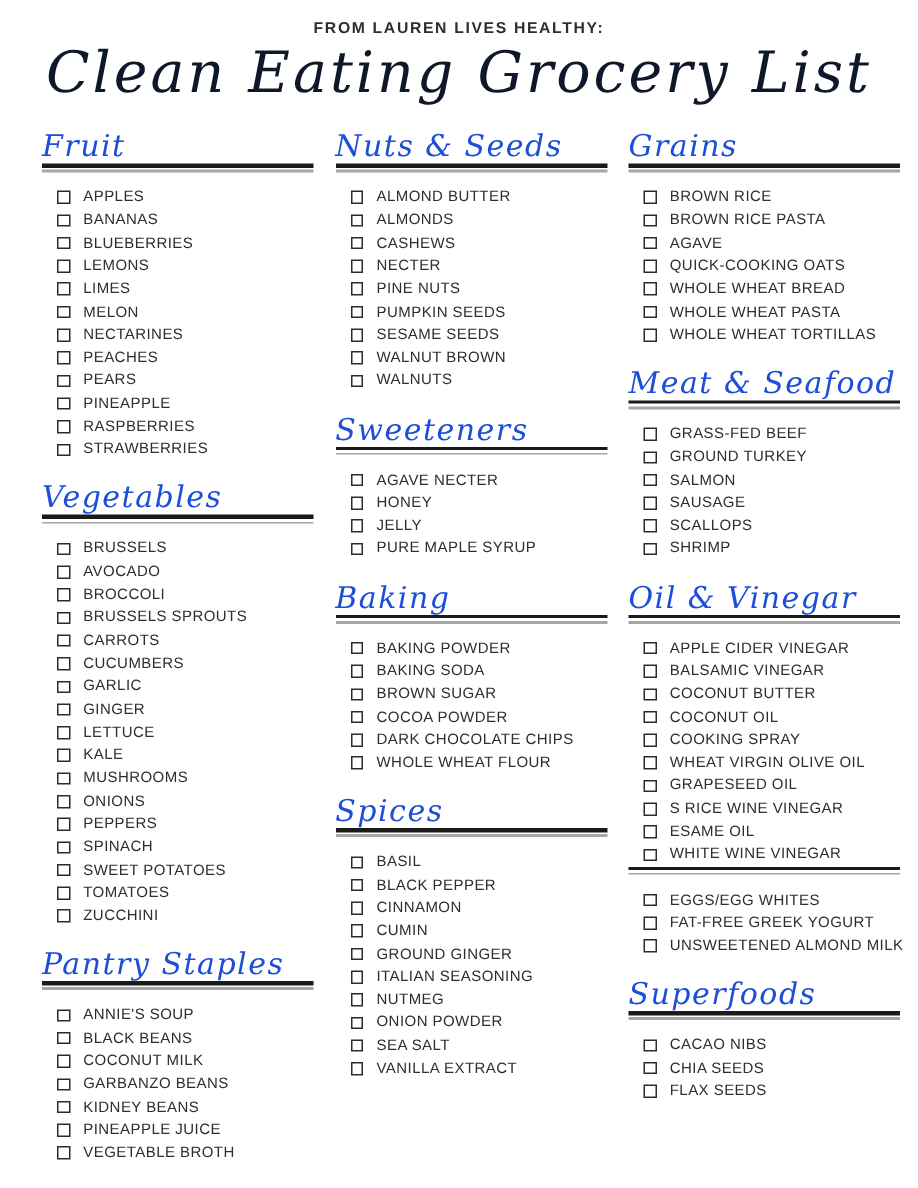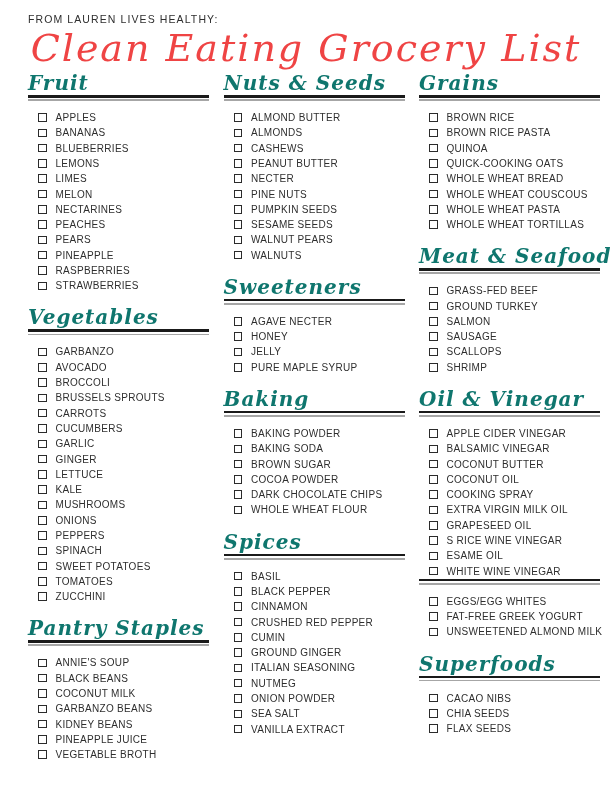--- a/index.html
+++ b/index.html
@@ -8,52 +8,52 @@
     width: 612px;
     height: 792px;
     box-sizing: border-box;
     padding: 13px 12px 0 28px;
     background: #ffffff;
     font-family: "Liberation Sans", sans-serif;
     color: #2b2b2b;
     overflow: hidden;
   }
   .subtitle {
-    text-align: left;
+    text-align: center;
     font-size: 10.5px;
     letter-spacing: 1.1px;
     color: #2e2e2e;
     margin: 0 16px 1px 0;
-    font-weight: 400;
+    font-weight: 700;
   }
   .title {
     text-align: center;
     font-family: "DejaVu Serif", serif;
     font-style: italic;
     font-weight: 400;
     font-size: 38px;
     line-height: 44px;
     letter-spacing: 2px;
-    color: #ef4444;
-    margin: 0 16px 2px 0;
+    color: #0f172a;
+    margin: 0 16px 16px 0;
     white-space: nowrap;
   }
   .columns {
     display: flex;
     justify-content: space-between;
   }
   .column { width: 181px; flex: 0 0 auto; }
   .section-title {
     font-family: "DejaVu Serif", serif;
     font-style: italic;
-    font-weight: 700;
+    font-weight: 400;
     font-size: 20px;
     line-height: 22px;
     letter-spacing: 1px;
-    color: #0f766e;
+    color: #1d4ed8;
     margin: 13px 0 1px 0;
     white-space: nowrap;
   }
   .section:first-child .section-title { margin-top: 0; }
   .rule { margin-bottom: 9px; }
   .rule-top { height: 2.5px; background: #1a1a1a; }
   .rule-bottom { height: 1.8px; background: #a6a6a6; margin-top: 1.6px; }
   .items { list-style: none; margin: 0; padding: 0 0 0 10px; }
   .item { height: 15.3px; display: flex; align-items: center; }
   .checkbox {
@@ -138,21 +138,21 @@
         </div>
         <div class="section">
           <h2 class="section-title">Vegetables</h2>
           <div class="rule">
             <div class="rule-top"></div>
             <div class="rule-bottom"></div>
           </div>
           <ul class="items">
             <li class="item">
               <span class="checkbox"></span>
-              <span class="label">GARBANZO</span>
+              <span class="label">BRUSSELS</span>
             </li>
             <li class="item">
               <span class="checkbox"></span>
               <span class="label">AVOCADO</span>
             </li>
             <li class="item">
               <span class="checkbox"></span>
               <span class="label">BROCCOLI</span>
             </li>
             <li class="item">
@@ -266,41 +266,37 @@
             <li class="item">
               <span class="checkbox"></span>
               <span class="label">ALMONDS</span>
             </li>
             <li class="item">
               <span class="checkbox"></span>
               <span class="label">CASHEWS</span>
             </li>
             <li class="item">
               <span class="checkbox"></span>
-              <span class="label">PEANUT BUTTER</span>
-            </li>
-            <li class="item">
-              <span class="checkbox"></span>
               <span class="label">NECTER</span>
             </li>
             <li class="item">
               <span class="checkbox"></span>
               <span class="label">PINE NUTS</span>
             </li>
             <li class="item">
               <span class="checkbox"></span>
               <span class="label">PUMPKIN SEEDS</span>
             </li>
             <li class="item">
               <span class="checkbox"></span>
               <span class="label">SESAME SEEDS</span>
             </li>
             <li class="item">
               <span class="checkbox"></span>
-              <span class="label">WALNUT PEARS</span>
+              <span class="label">WALNUT BROWN</span>
             </li>
             <li class="item">
               <span class="checkbox"></span>
               <span class="label">WALNUTS</span>
             </li>
           </ul>
         </div>
         <div class="section">
           <h2 class="section-title">Sweeteners</h2>
           <div class="rule">
@@ -370,24 +366,20 @@
               <span class="checkbox"></span>
               <span class="label">BASIL</span>
             </li>
             <li class="item">
               <span class="checkbox"></span>
               <span class="label">BLACK PEPPER</span>
             </li>
             <li class="item">
               <span class="checkbox"></span>
               <span class="label">CINNAMON</span>
-            </li>
-            <li class="item">
-              <span class="checkbox"></span>
-              <span class="label">CRUSHED RED PEPPER</span>
             </li>
             <li class="item">
               <span class="checkbox"></span>
               <span class="label">CUMIN</span>
             </li>
             <li class="item">
               <span class="checkbox"></span>
               <span class="label">GROUND GINGER</span>
             </li>
             <li class="item">
@@ -424,36 +416,32 @@
             <li class="item">
               <span class="checkbox"></span>
               <span class="label">BROWN RICE</span>
             </li>
             <li class="item">
               <span class="checkbox"></span>
               <span class="label">BROWN RICE PASTA</span>
             </li>
             <li class="item">
               <span class="checkbox"></span>
-              <span class="label">QUINOA</span>
+              <span class="label">AGAVE</span>
             </li>
             <li class="item">
               <span class="checkbox"></span>
               <span class="label">QUICK-COOKING OATS</span>
             </li>
             <li class="item">
               <span class="checkbox"></span>
               <span class="label">WHOLE WHEAT BREAD</span>
             </li>
             <li class="item">
               <span class="checkbox"></span>
-              <span class="label">WHOLE WHEAT COUSCOUS</span>
-            </li>
-            <li class="item">
-              <span class="checkbox"></span>
               <span class="label">WHOLE WHEAT PASTA</span>
             </li>
             <li class="item">
               <span class="checkbox"></span>
               <span class="label">WHOLE WHEAT TORTILLAS</span>
             </li>
           </ul>
         </div>
         <div class="section">
           <h2 class="section-title">Meat &amp; Seafood</h2>
@@ -510,21 +498,21 @@
             <li class="item">
               <span class="checkbox"></span>
               <span class="label">COCONUT OIL</span>
             </li>
             <li class="item">
               <span class="checkbox"></span>
               <span class="label">COOKING SPRAY</span>
             </li>
             <li class="item">
               <span class="checkbox"></span>
-              <span class="label">EXTRA VIRGIN MILK OIL</span>
+              <span class="label">WHEAT VIRGIN OLIVE OIL</span>
             </li>
             <li class="item">
               <span class="checkbox"></span>
               <span class="label">GRAPESEED OIL</span>
             </li>
             <li class="item">
               <span class="checkbox"></span>
               <span class="label">S RICE WINE VINEGAR</span>
             </li>
             <li class="item">

